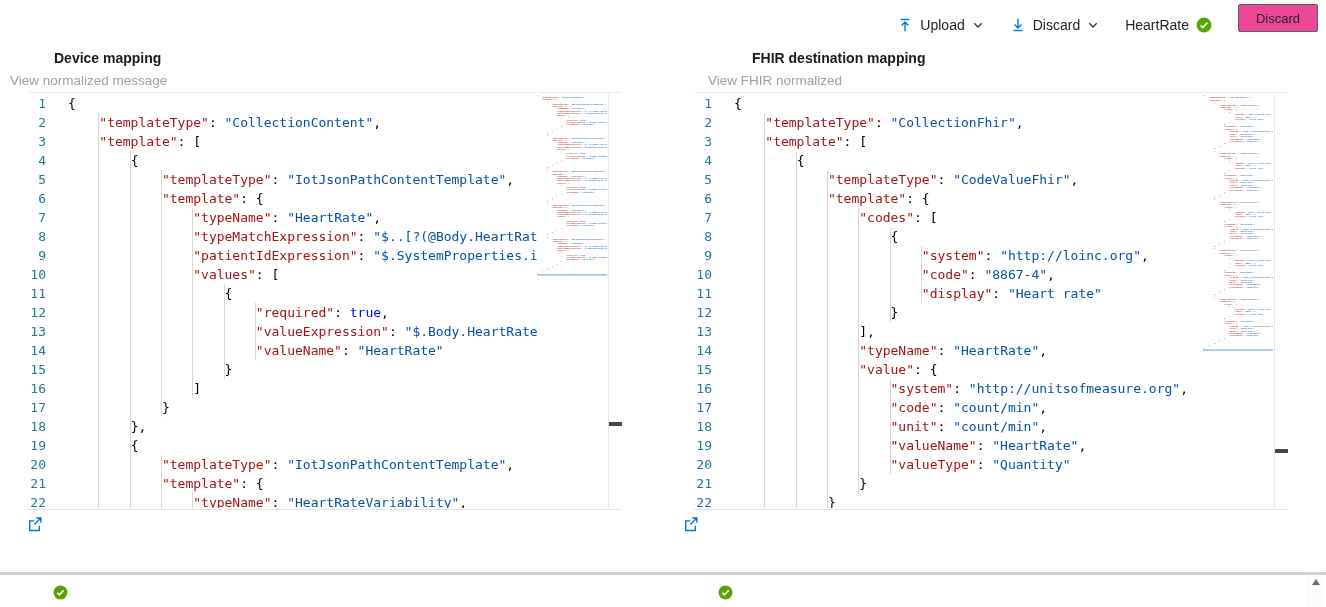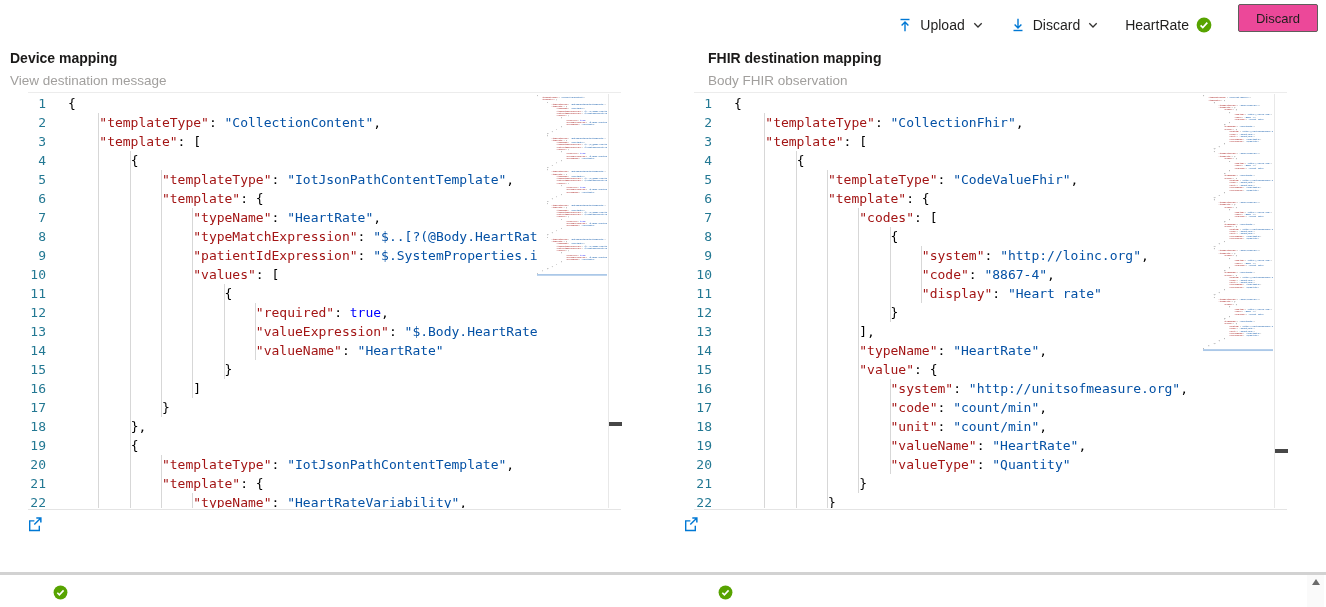--- a/index.html
+++ b/index.html
@@ -11,21 +11,21 @@
   .toolbar { position:absolute; top:4px; right:8px; height:42px; display:flex; }
   .tb-item { display:flex; align-items:center; gap:7px; font-size:14px; color:#201f1e; cursor:pointer; margin-right:26px; }
   .tb-item .icon { display:flex; align-items:center; }
   .save-highlight { border:3px solid #e81123; padding:3px; display:flex; margin-right:10px; }
   .save-btn { width:92px; height:26px; background:#0078d4; color:#fff; border:1px solid #0078d4;
               font-family:"Liberation Sans", sans-serif; font-size:13px; font-weight:600; cursor:pointer; border-radius:2px; }
   .discard-btn { width:80px; height:28px; background:#ec4899; color:#201f1e; border:1px solid #605e5c;
                  font-family:Liberation Sans, sans-serif; font-size:13px; cursor:pointer; border-radius:2px; }
 
   
-  .panel-title { position:absolute; top:50px; font-size:14px; font-weight:700; color:#1b1a19; }
+  .panel-title { position:absolute; top:50px; font-size:14px; font-weight:700; color:#1b1a19;margin-left:44px; }
   .panel-sub   { position:absolute; top:73px; font-size:13.5px; color:#a19f9d; cursor:pointer; }
   .lpos { left:10px; } .rpos { left:708px; }
 
   
   .editor { position:absolute; top:92px; width:593px; height:418px; background:#fff;
             border-top:1px solid #ececec; border-bottom:1px solid #e4e4e4; }
   .left-ed { left:28px; } .right-ed { left:694px; }
   .code-area { position:absolute; left:0; top:1px; right:84px; bottom:1px; display:flex; overflow:hidden;
                font-family:"DejaVu Sans Mono", monospace; font-size:13px; }
   .gutter { width:18px; flex:none; }
@@ -97,23 +97,23 @@
         <svg width="16" height="16" viewBox="0 0 16 16">
             <circle cx="8" cy="8" r="7.4" fill="#57a300"></circle>
             <path d="M4.6 8.3l2.2 2.2 4.5-4.8" stroke="#fff" stroke-width="1.7" fill="none"></path>
           </svg>
       </span>
     </div>
     <button class="discard-btn">Discard</button>
   </header>
 
   <h2 class="panel-title lpos">Device mapping</h2>
-  <div class="panel-sub lpos">View destination message</div>
+  <div class="panel-sub lpos">View normalized message</div>
   <h2 class="panel-title rpos">FHIR destination mapping</h2>
-  <div class="panel-sub rpos">Body FHIR observation</div>
+  <div class="panel-sub rpos">View FHIR normalized</div>
 
   <div class="editor left-ed" id="editor-left">
     <div class="code-area">
       <div class="gutter">
           <div class="ln-num">1</div>
           <div class="ln-num">2</div>
           <div class="ln-num">3</div>
           <div class="ln-num">4</div>
           <div class="ln-num">5</div>
           <div class="ln-num">6</div>

